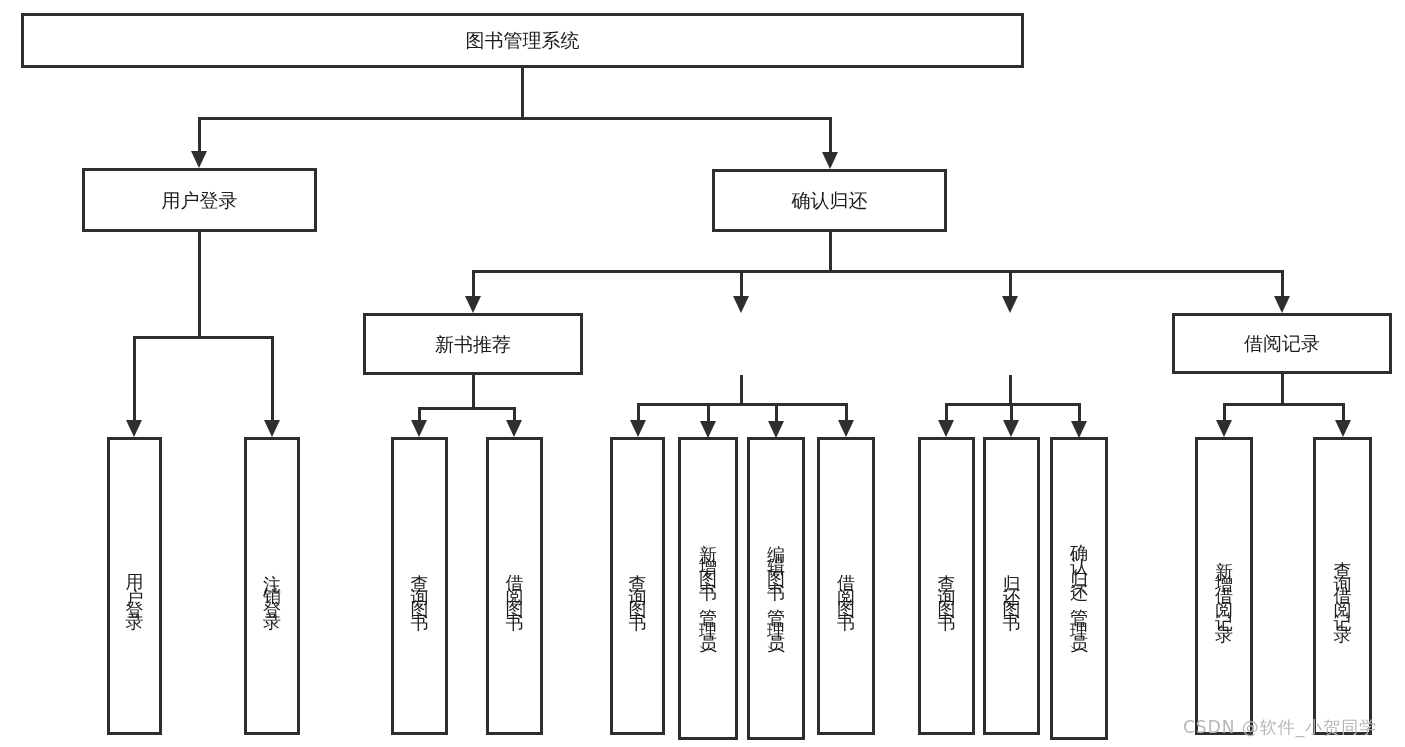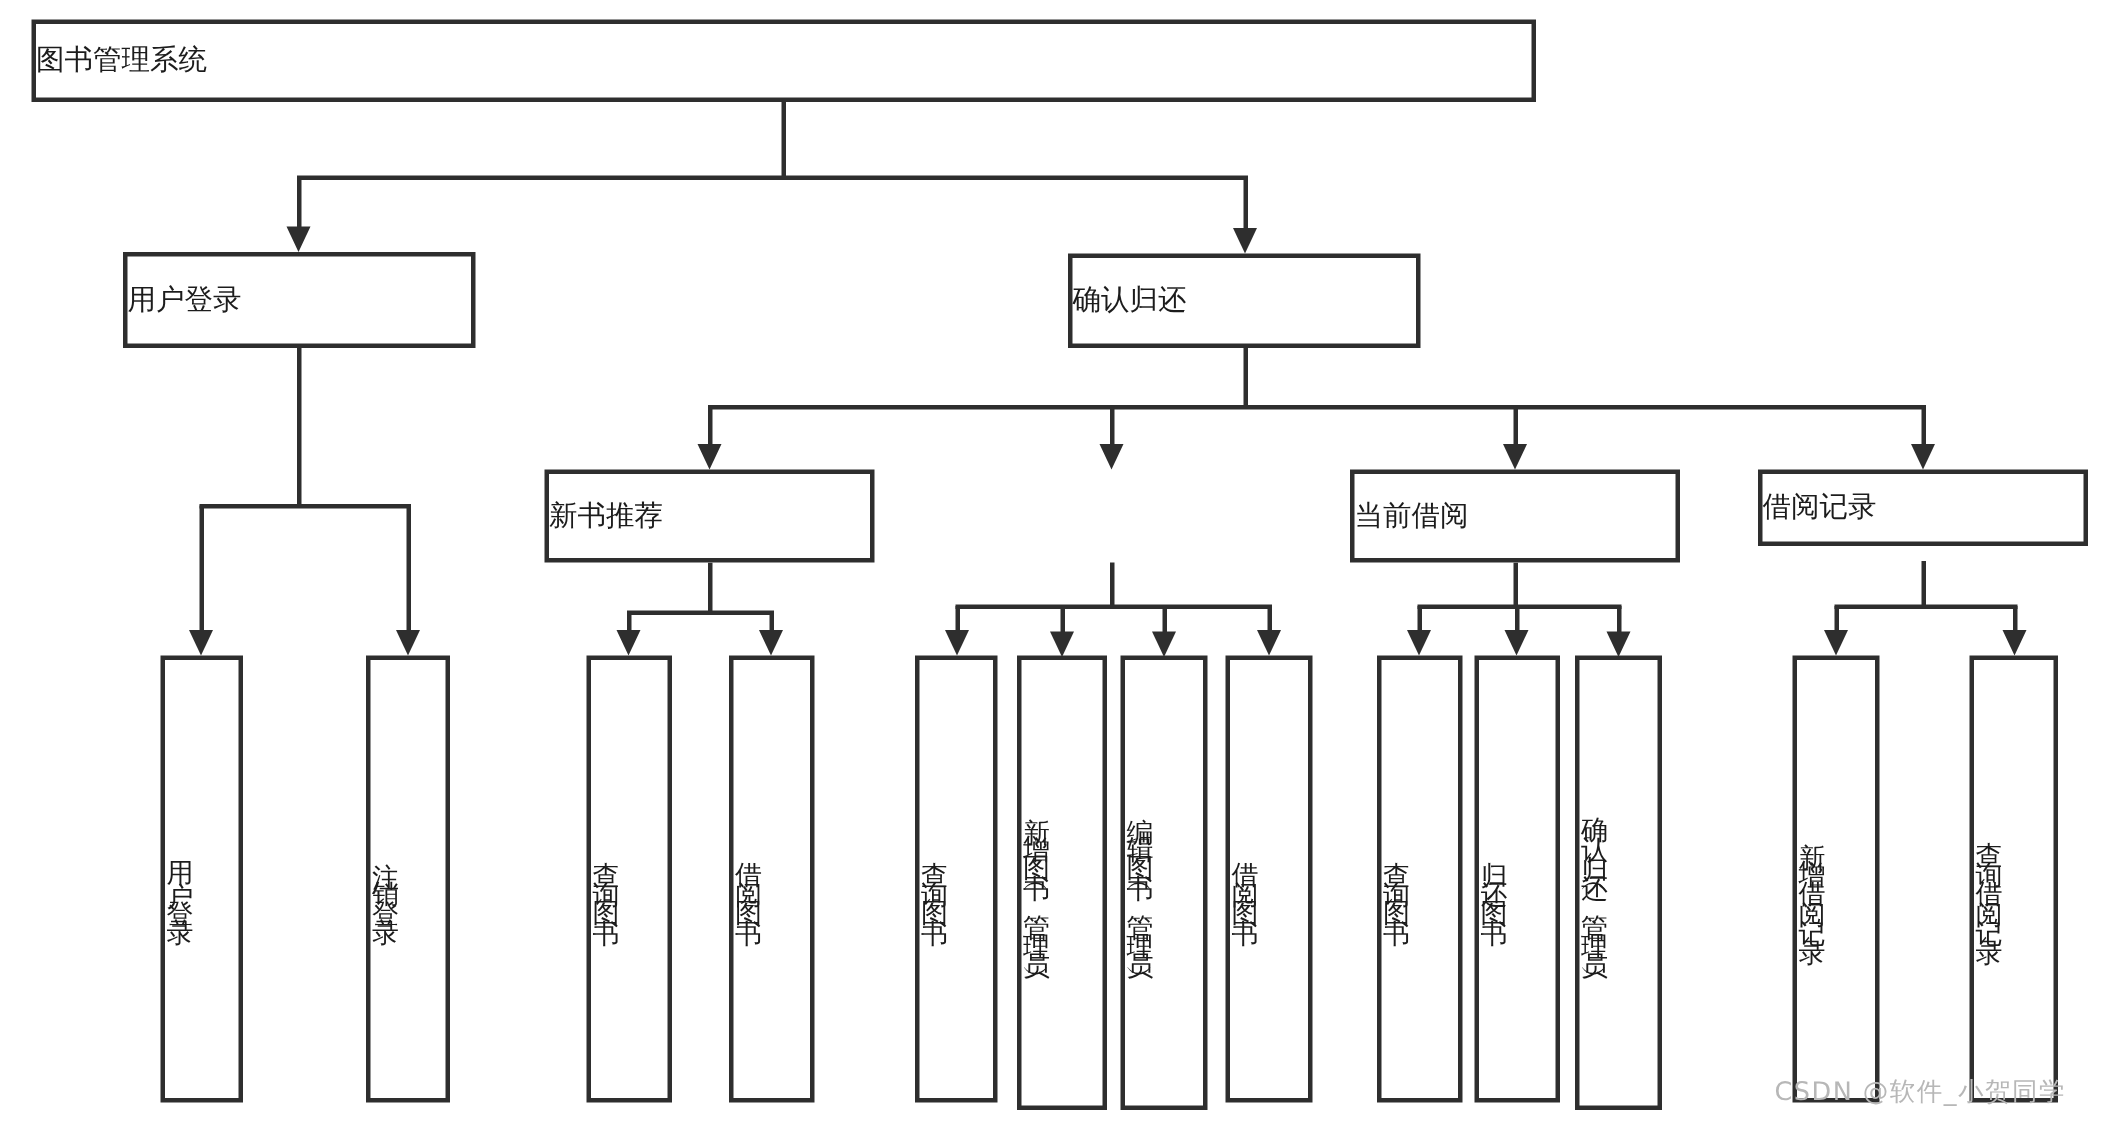--- a/index.html
+++ b/index.html
@@ -10,20 +10,21 @@
     overflow:hidden;
     font-family:"DejaVu Sans","Liberation Sans",sans-serif;
   }
   .node{
     position:absolute;
     box-sizing:border-box;
     border:3px solid #2e2e2e;
     background:#ffffff;
     display:flex;
     align-items:center;
+    justify-content:center;
     z-index:2;
   }
   .node .lbl{
     color:#1c1c1c;
     font-size:19px;
     line-height:1;
     white-space:nowrap;
   }
   .node.v .lbl{
     writing-mode:vertical-rl;
@@ -64,24 +65,21 @@
     </div>
     <div class="node h" style="left: 82px; top: 168px; width: 235px; height: 64px; border-color: rgb(46, 46, 46);">
       <span class="lbl" style="color: rgb(28, 28, 28);">用户登录</span>
     </div>
     <div class="node h" style="left: 712px; top: 169px; width: 235px; height: 63px; border-color: rgb(46, 46, 46);">
       <span class="lbl" style="color: rgb(28, 28, 28);">确认归还</span>
     </div>
     <div class="node h" style="left: 363px; top: 313px; width: 220px; height: 62px; border-color: rgb(46, 46, 46);">
       <span class="lbl" style="color: rgb(28, 28, 28);">新书推荐</span>
     </div>
-    <div class="node h" style="left: 900px; top: 313px; width: 220px; height: 62px; border-color: rgb(46, 46, 46);">
-      <span class="lbl" style="color: rgb(28, 28, 28);">当前借阅</span>
-    </div>
-    <div class="node h" style="left: 1172px; top: 313px; width: 220px; height: 51px; border-color: rgb(46, 46, 46);">
+    <div class="node h" style="left: 1172px; top: 313px; width: 220px; height: 61px; border-color: rgb(46, 46, 46);">
       <span class="lbl" style="color: rgb(28, 28, 28);">借阅记录</span>
     </div>
     <div class="node v" style="left: 107px; top: 437px; width: 55px; height: 298px; border-color: rgb(46, 46, 46);">
       <span class="lbl" style="color: rgb(28, 28, 28);">用户登录</span>
     </div>
     <div class="node v" style="left: 244px; top: 437px; width: 56px; height: 298px; border-color: rgb(46, 46, 46);">
       <span class="lbl" style="color: rgb(28, 28, 28);">注销登录</span>
     </div>
     <div class="node v" style="left: 391px; top: 437px; width: 57px; height: 298px; border-color: rgb(46, 46, 46);">
       <span class="lbl" style="color: rgb(28, 28, 28);">查询图书</span>

